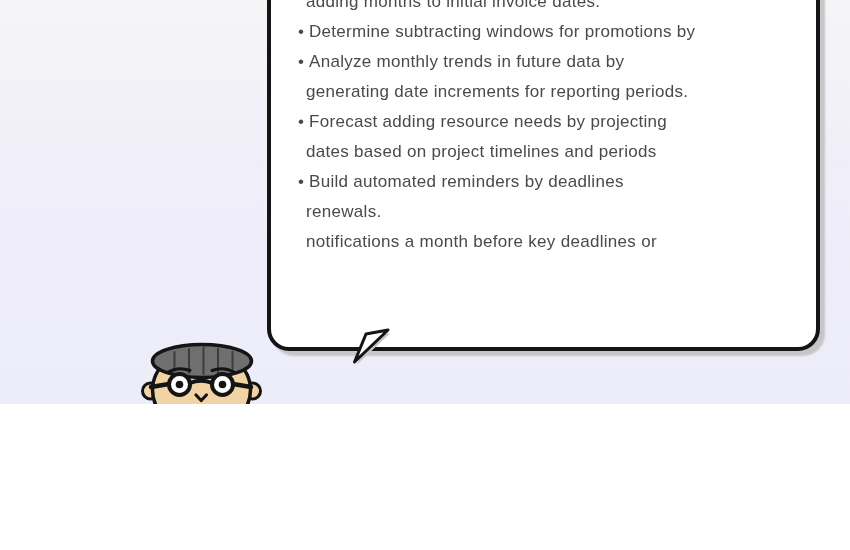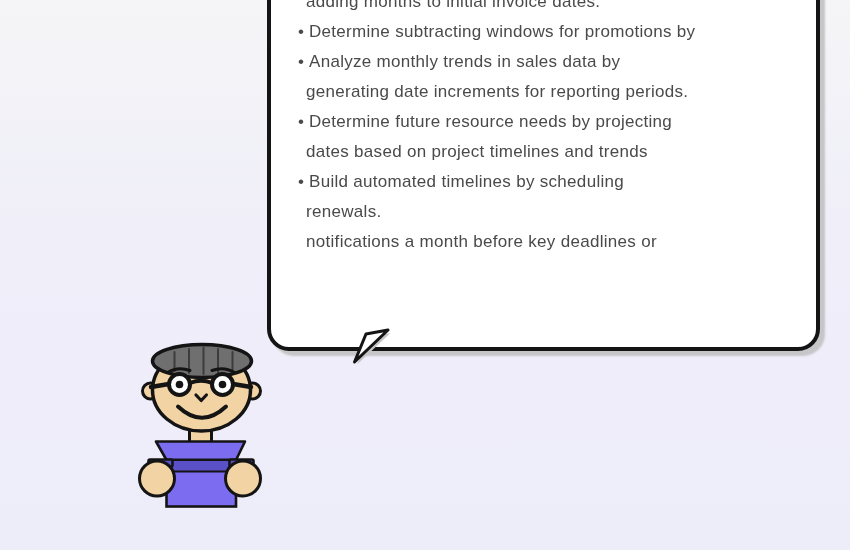--- a/index.html
+++ b/index.html
@@ -6,21 +6,21 @@
     margin: 0;
     padding: 0;
     width: 850px;
     height: 550px;
     overflow: hidden;
     font-family: "Liberation Sans", sans-serif;
   }
   .canvas {
     position: relative;
     width: 850px;
-    height: 550px;
+    height: 404px;
     background: linear-gradient(180deg, var(--background-top) 0%, var(--background-mid) 45%, var(--background-bottom) 100%);
     overflow: hidden;
   }
   .bubble {
     position: absolute;
     left: 267px;
     top: -70px;
     width: 553px;
     height: 421px;
     box-sizing: border-box;
@@ -60,25 +60,25 @@
 </style>
 </head>
 <body>
 
 <div class="canvas">
 
   <div class="bubble">
     <div class="bubble-text">
       <div class="line"><span class="line-text">adding months to initial invoice dates.</span></div>
       <div class="line with-bullet"><span class="marker">•</span><span class="line-text">Determine subtracting windows for promotions by</span></div>
-      <div class="line with-bullet"><span class="marker">•</span><span class="line-text">Analyze monthly trends in sales data by</span></div>
+      <div class="line with-bullet"><span class="marker">•</span><span class="line-text">Analyze monthly trends in future data by</span></div>
       <div class="line"><span class="line-text">generating date increments for reporting periods.</span></div>
-      <div class="line with-bullet"><span class="marker">•</span><span class="line-text">Determine future resource needs by projecting</span></div>
-      <div class="line"><span class="line-text">dates based on project timelines and trends</span></div>
-      <div class="line with-bullet"><span class="marker">•</span><span class="line-text">Build automated timelines by scheduling</span></div>
+      <div class="line with-bullet"><span class="marker">•</span><span class="line-text">Forecast adding resource needs by projecting</span></div>
+      <div class="line"><span class="line-text">dates based on project timelines and periods</span></div>
+      <div class="line with-bullet"><span class="marker">•</span><span class="line-text">Build automated reminders by deadlines</span></div>
       <div class="line"><span class="line-text">renewals.</span></div>
       <div class="line"><span class="line-text">notifications a month before key deadlines or</span></div>
     </div>
   </div>
 
   <svg class="scene" width="850" height="550" viewBox="0 0 850 550">
 
     <g>
       <polygon points="390.5,333 357,364.5 369,337" style="fill:var(--bubble-shadow)"></polygon>
       <polygon points="388,330 354.5,362 366,334" style="fill:var(--bubble-fill); stroke:var(--outline); stroke-width:3; stroke-linejoin:round"></polygon>

